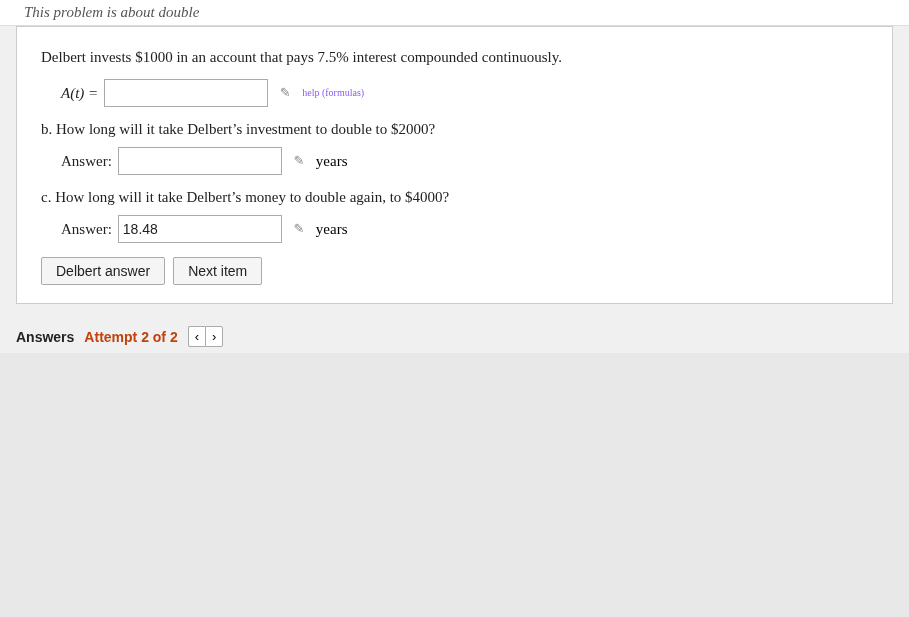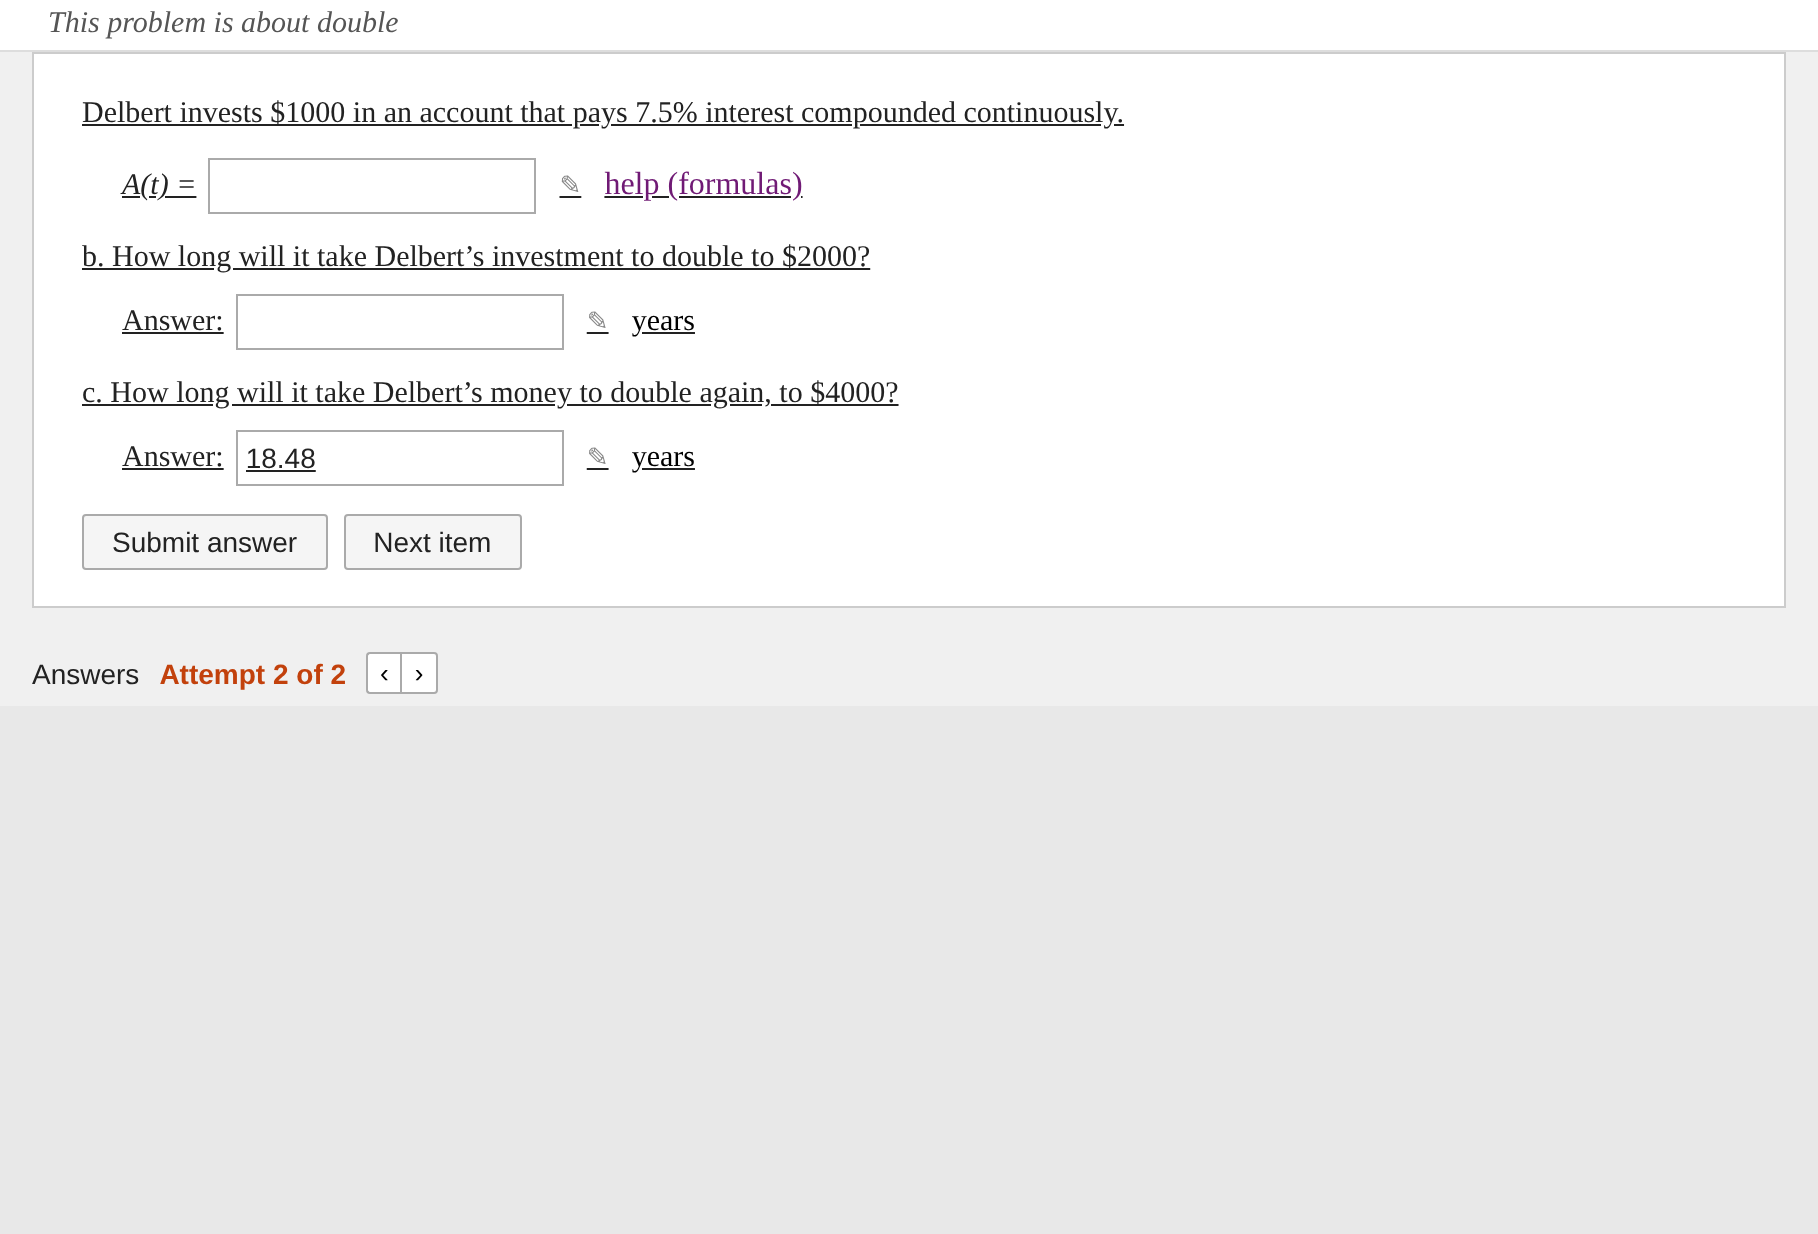--- a/index.html
+++ b/index.html
@@ -26,21 +26,20 @@
       color: #222;
       line-height: 1.6;
     }
 
     .problem-intro {
       margin-bottom: 14px;
     }
 
     .part {
       margin-bottom: 10px;
-      text-decoration: underline;
     }
 
     .part-label {
       margin-bottom: 6px;
     }
 
     .input-row {
       display: flex;
       align-items: center;
       margin-left: 20px;
@@ -73,23 +72,23 @@
       align-items: center;
       justify-content: center;
       width: 22px;
       height: 22px;
       cursor: pointer;
       color: #888;
       font-size: 13px;
     }
 
     .help-link {
-      color: #701a75;
+      color: #8b5cf6;
       text-decoration: none;
-      font-size: 16px;
+      font-size: 10px;
     }
 
     .suffix-label {
       font-size: 15px;
       color: #000000;
     }
 
     .buttons-row {
       display: flex;
       gap: 8px;
@@ -118,21 +117,21 @@
     .nav-btn {
       border: 1px solid #aaa;
       background: #fff;
       cursor: pointer;
       padding: 2px 6px;
       font-size: 13px;
       border-radius: 2px;
     }
 
     .answers-label {
-      font-weight: normal;
+      font-weight: bold;
       font-family: Arial, sans-serif;
     }
 
     .attempt-label {
       font-family: Arial, sans-serif;
       color: #c2410c;
       font-weight: bold;
     }
 
     .nav-group {
@@ -213,21 +212,21 @@
     </div>
     <div class="input-row">
       <span class="prefix-label">Answer:</span>
       <input class="answer-input has-value" type="text" value="18.48" style="">
       <span class="edit-icon">✎</span>
       <span class="suffix-label">years</span>
     </div>
   </div>
 
   <div class="buttons-row">
-    <button class="btn">Submit answer</button>
+    <button class="btn">Delbert answer</button>
     <button class="btn">Next item</button>
   </div>
 
 </div>
 
 <div class="answers-bar">
   <span class="answers-label">Answers</span>
   <span class="attempt-label">Attempt 2 of 2</span>
   <div class="nav-group">
     <button class="nav-btn">‹</button>

